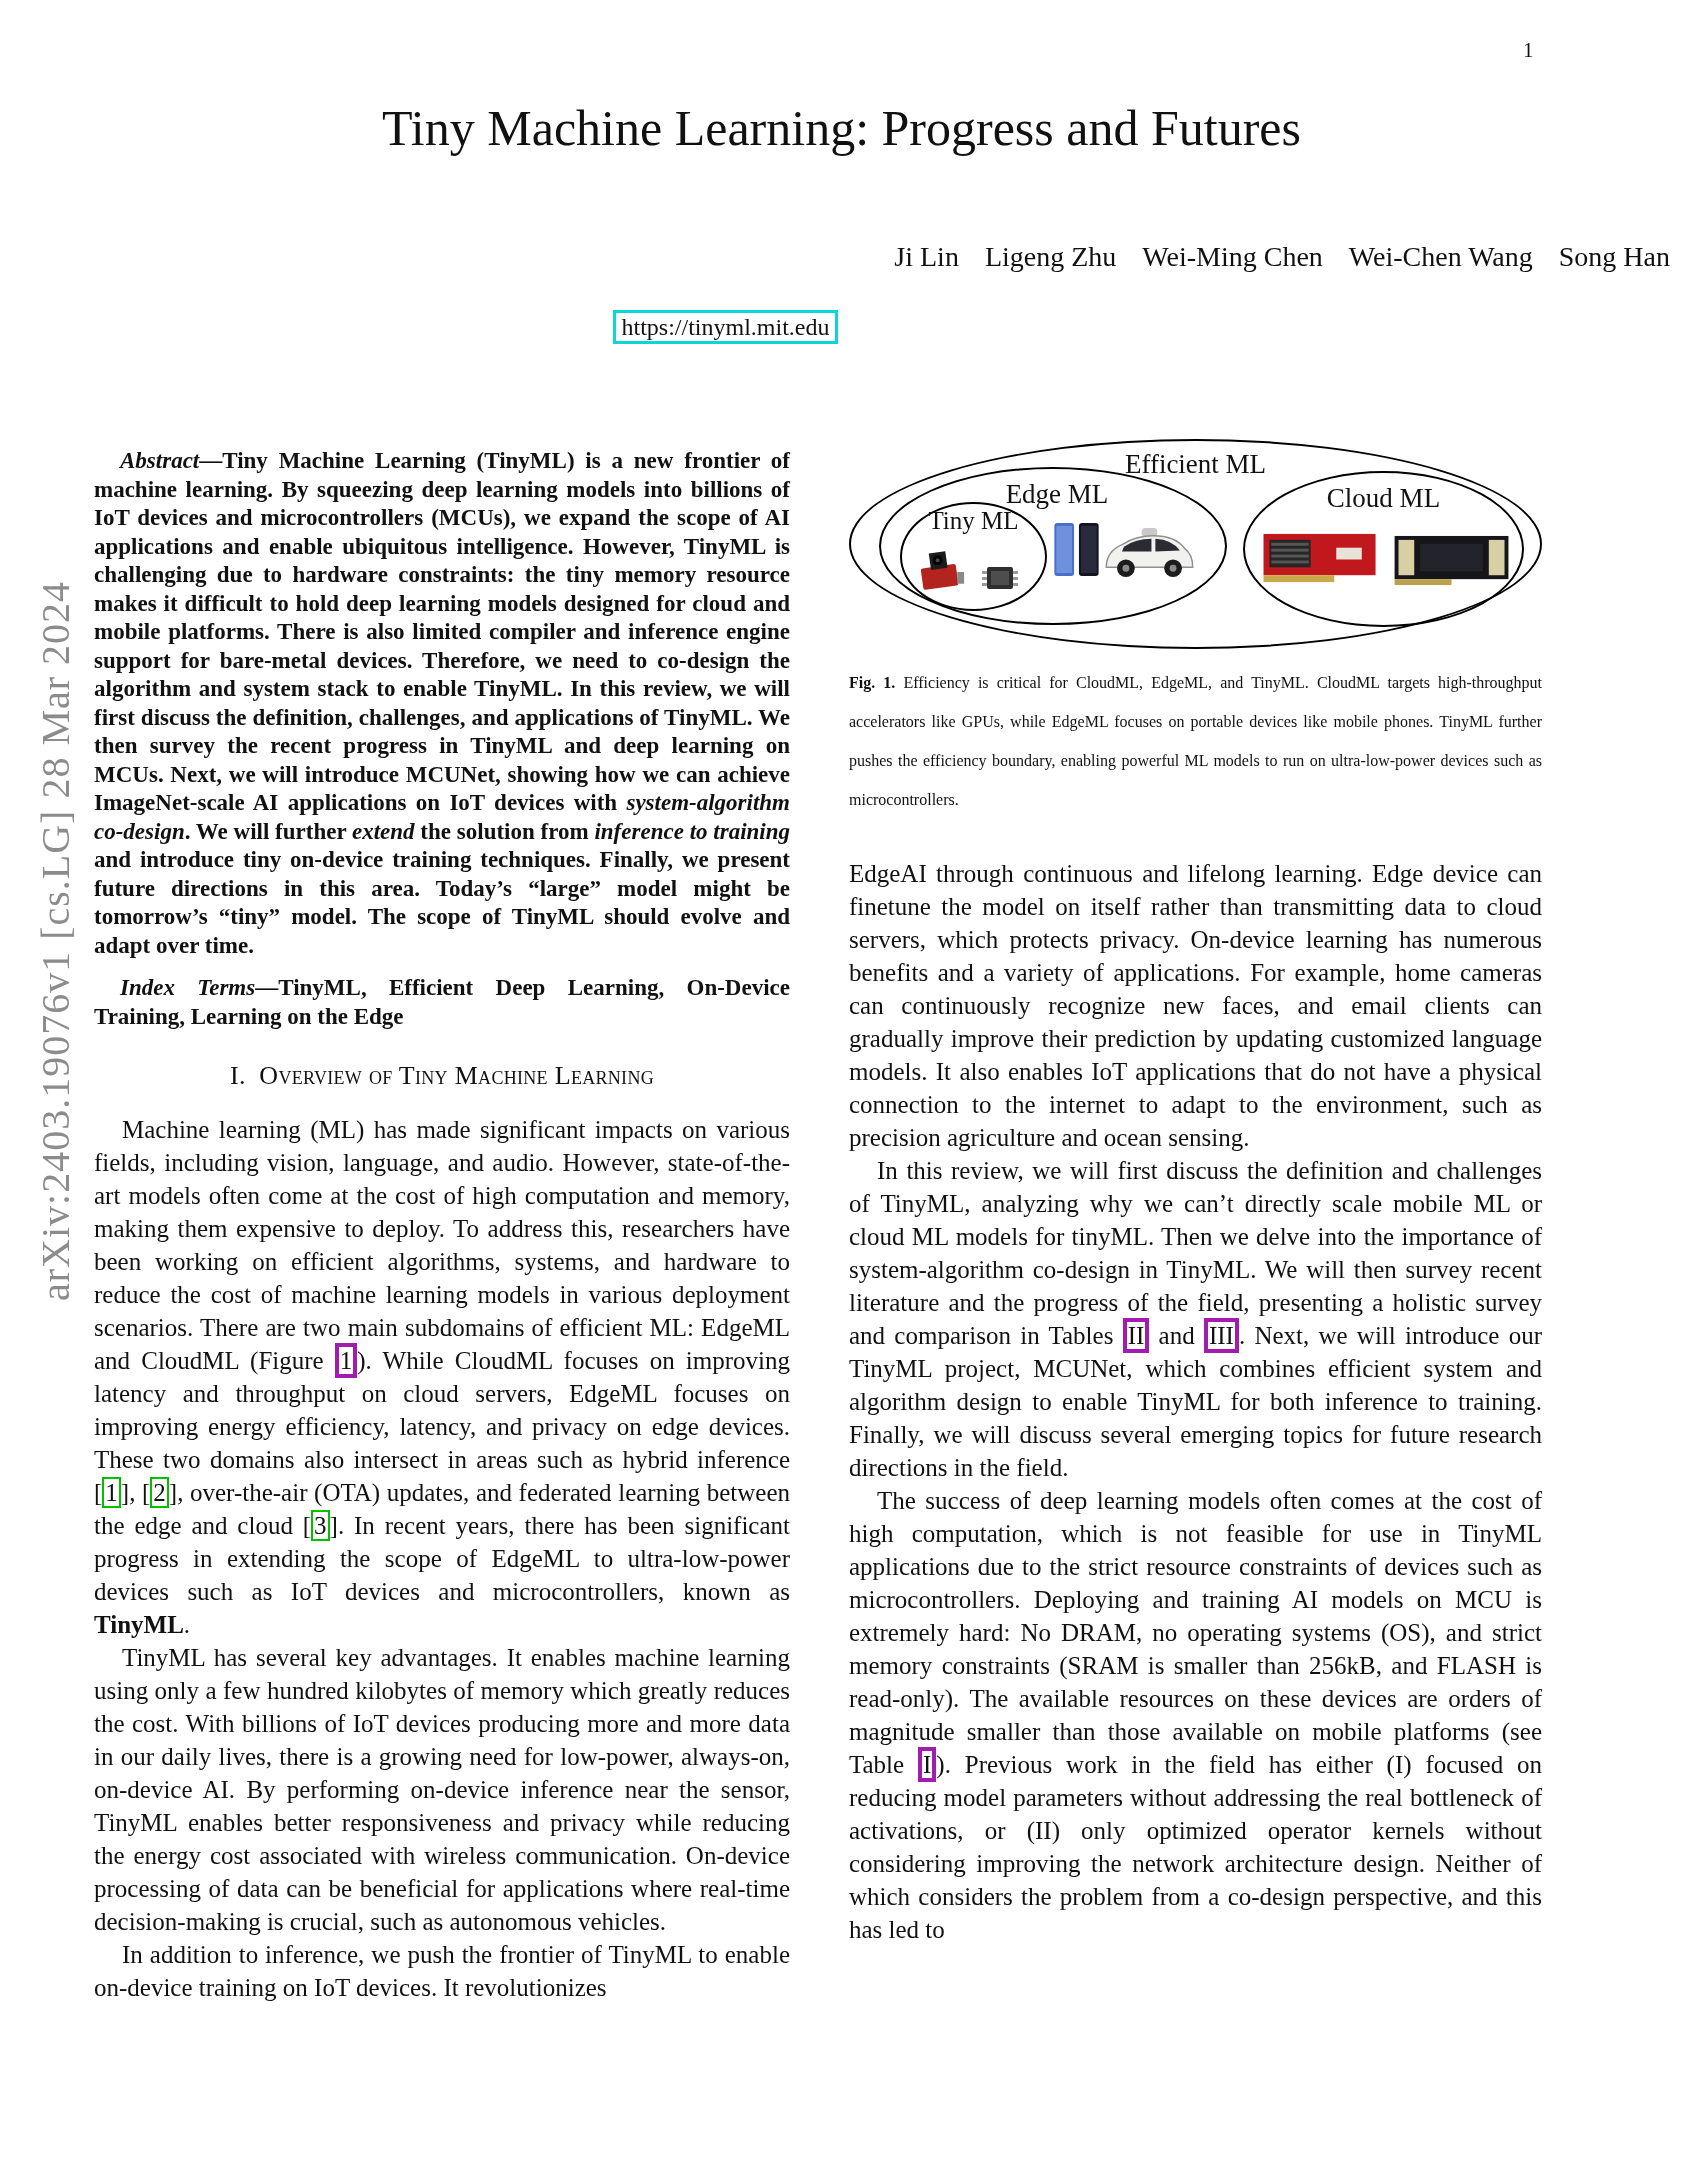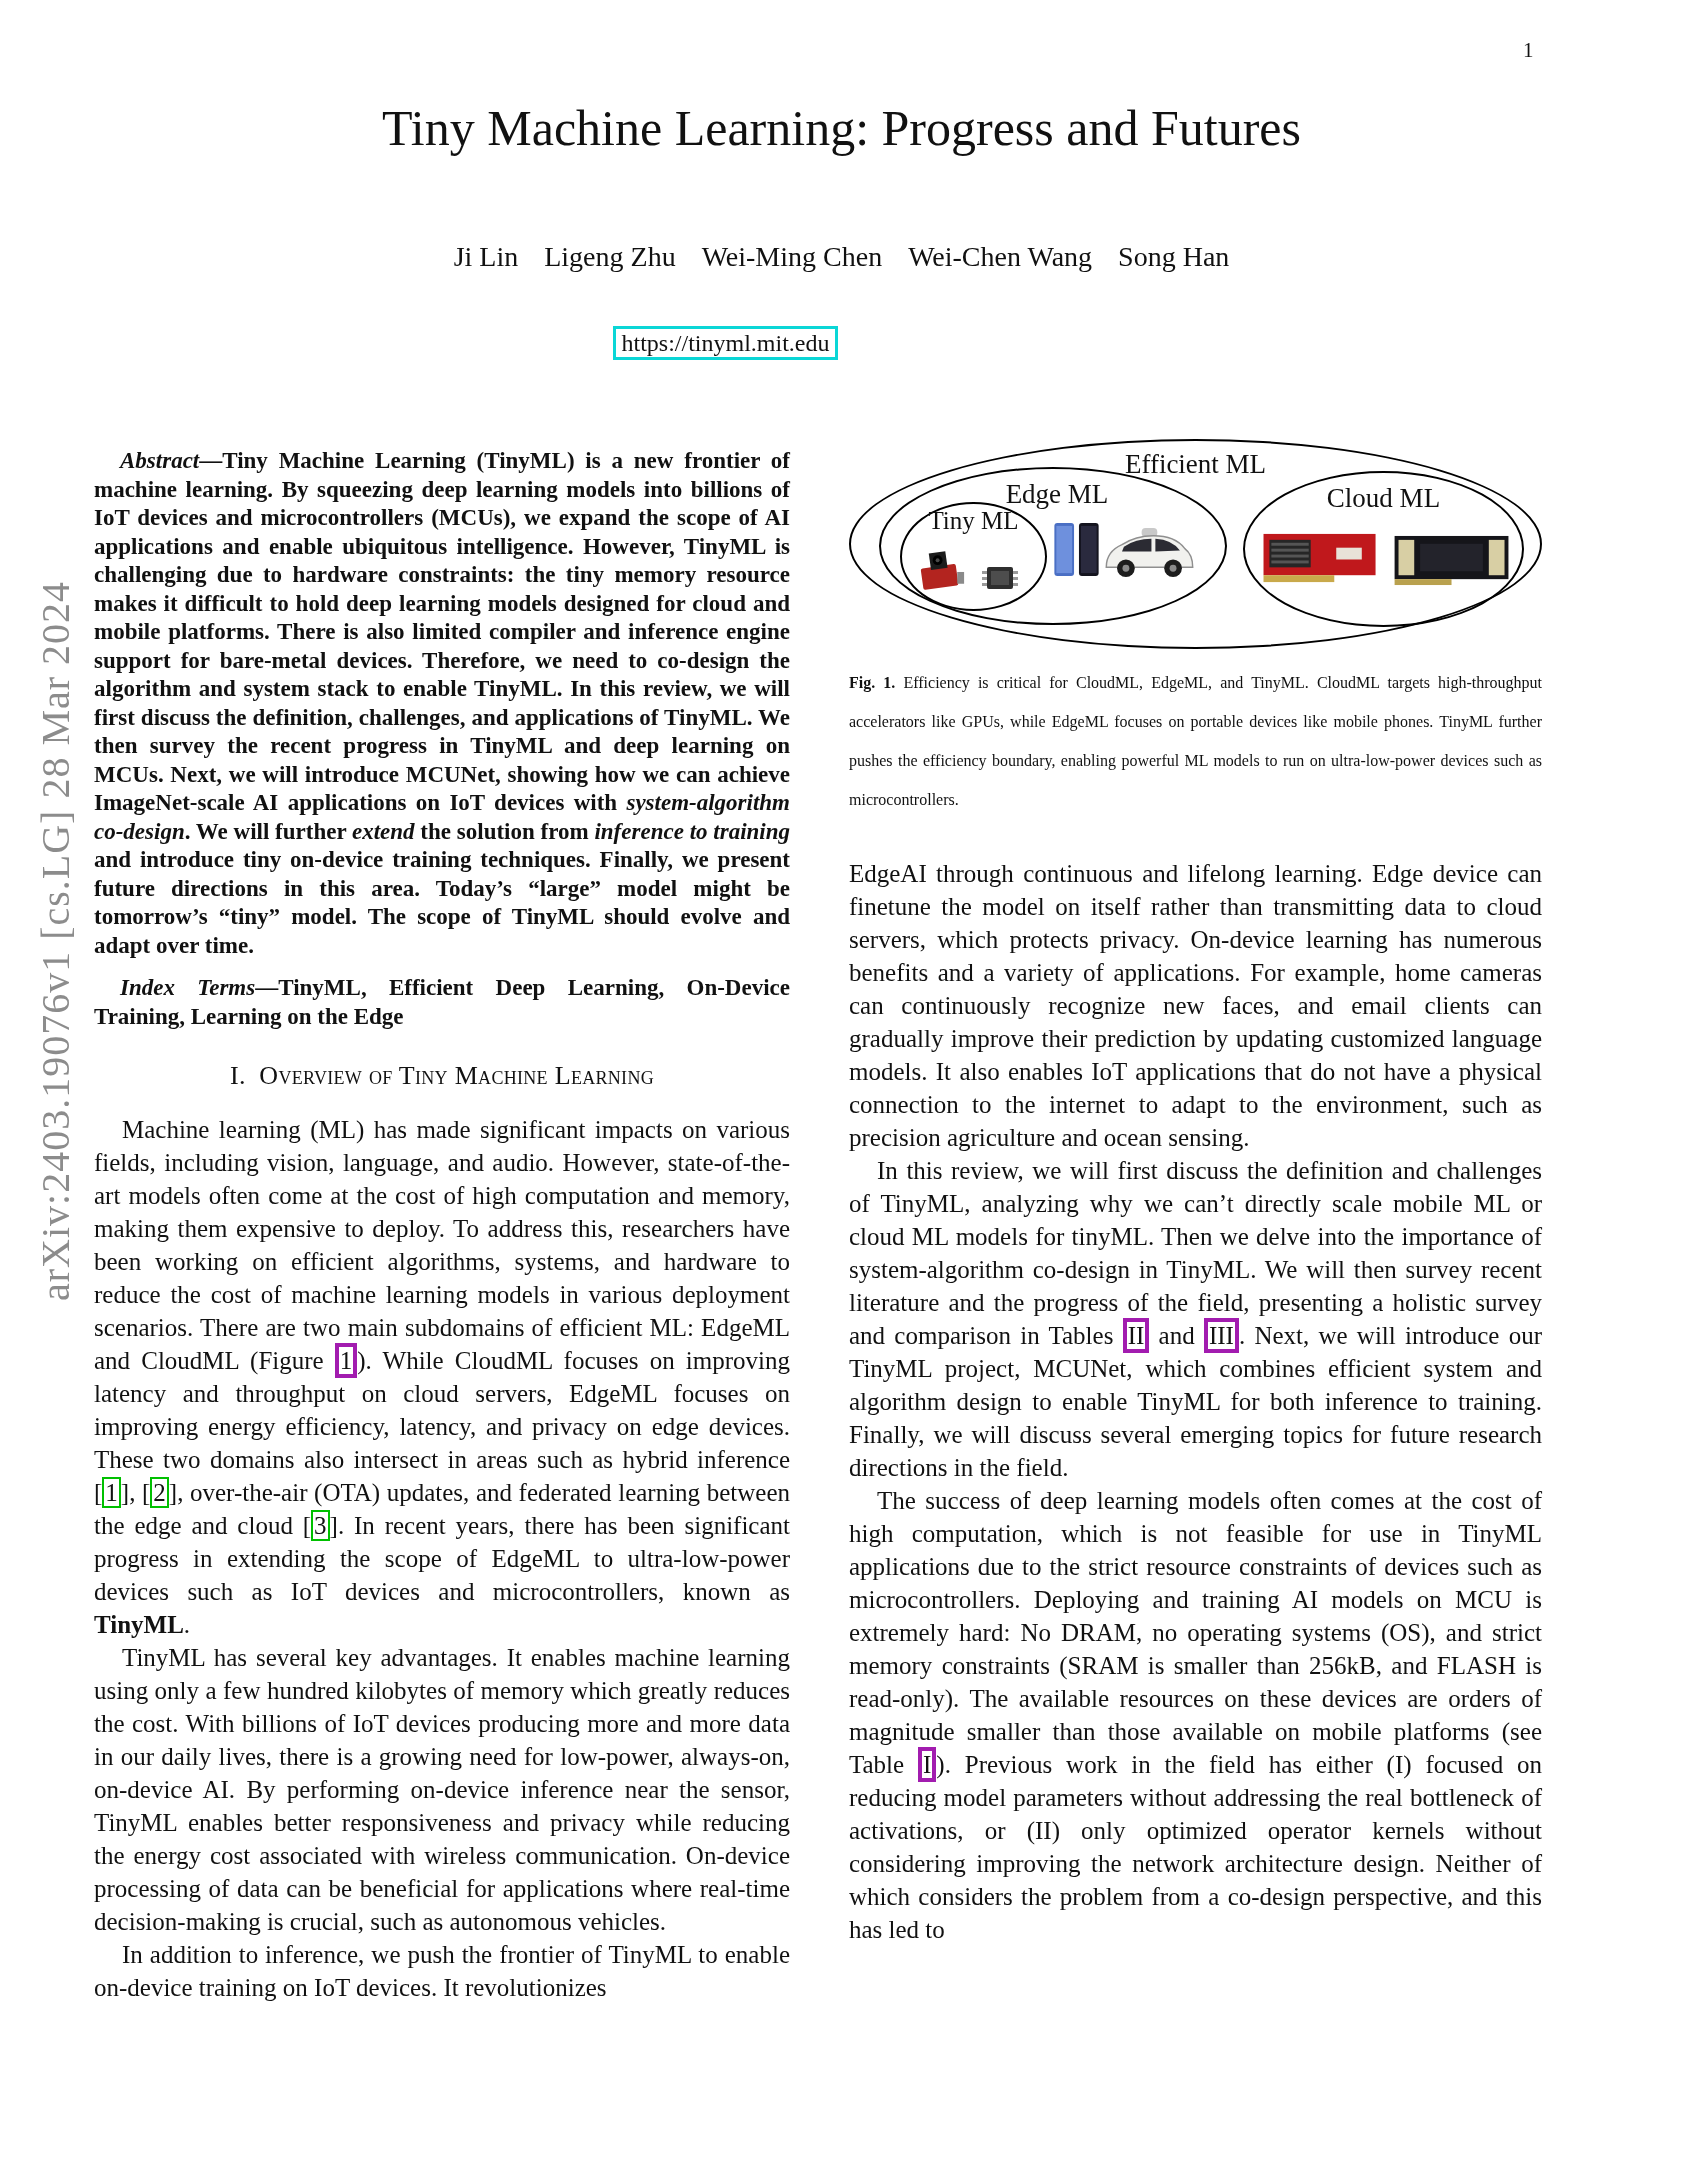--- a/index.html
+++ b/index.html
@@ -5,24 +5,24 @@
   html,body{margin:0;padding:0;background:#e8e8e8;}
   .page{position:relative;width:1683px;height:2178px;background:#ffffff;
         font-family:"Liberation Serif",serif;color:#111;overflow:hidden;}
 
   
   .page-number{position:absolute;left:1523px;top:38px;font-size:21px;}
   .watermark{position:absolute;left:55px;top:941px;
              transform:translate(-50%,-50%) rotate(-90deg);
              white-space:nowrap;font-size:40px;color:#8c8c8c;letter-spacing:1px;}
   .title{position:absolute;top:99px;left:0;width:1683px;text-align:center;font-size:50px;}
-  .authors{position:absolute;top:241px;left:0;width:1683px;text-align:center;font-size:28px;}
+  .authors{position:absolute;top:241px;left:0;width:1683px;text-align:right;font-size:28px;}
   .authors span{margin:0 13px;}
   .affiliation{position:absolute;top:279px;left:0;width:1683px;text-align:center;font-size:27px;}
-  .url-row{position:absolute;top:330px;left:0;width:1451px;text-align:center;font-size:24px;}
+  .url-row{position:absolute;top:314px;left:0;width:1451px;text-align:center;font-size:24px;}
   .url-box{border:3px solid #0ad6d6;padding:1px 5px;color:#111;text-decoration:none;cursor:pointer;}
 
   
   .col-left{position:absolute;left:94px;top:447px;width:696px;}
   .col-right{position:absolute;left:849px;top:439px;width:693px;}
 
   .abs-p{font-size:23px;line-height:28.5px;font-weight:bold;text-align:justify;
          text-indent:26px;margin:0 0 14px 0;}
   .body-p{font-size:25px;line-height:33px;text-align:justify;text-indent:28px;margin:0;}
   .noindent{text-indent:0;}

